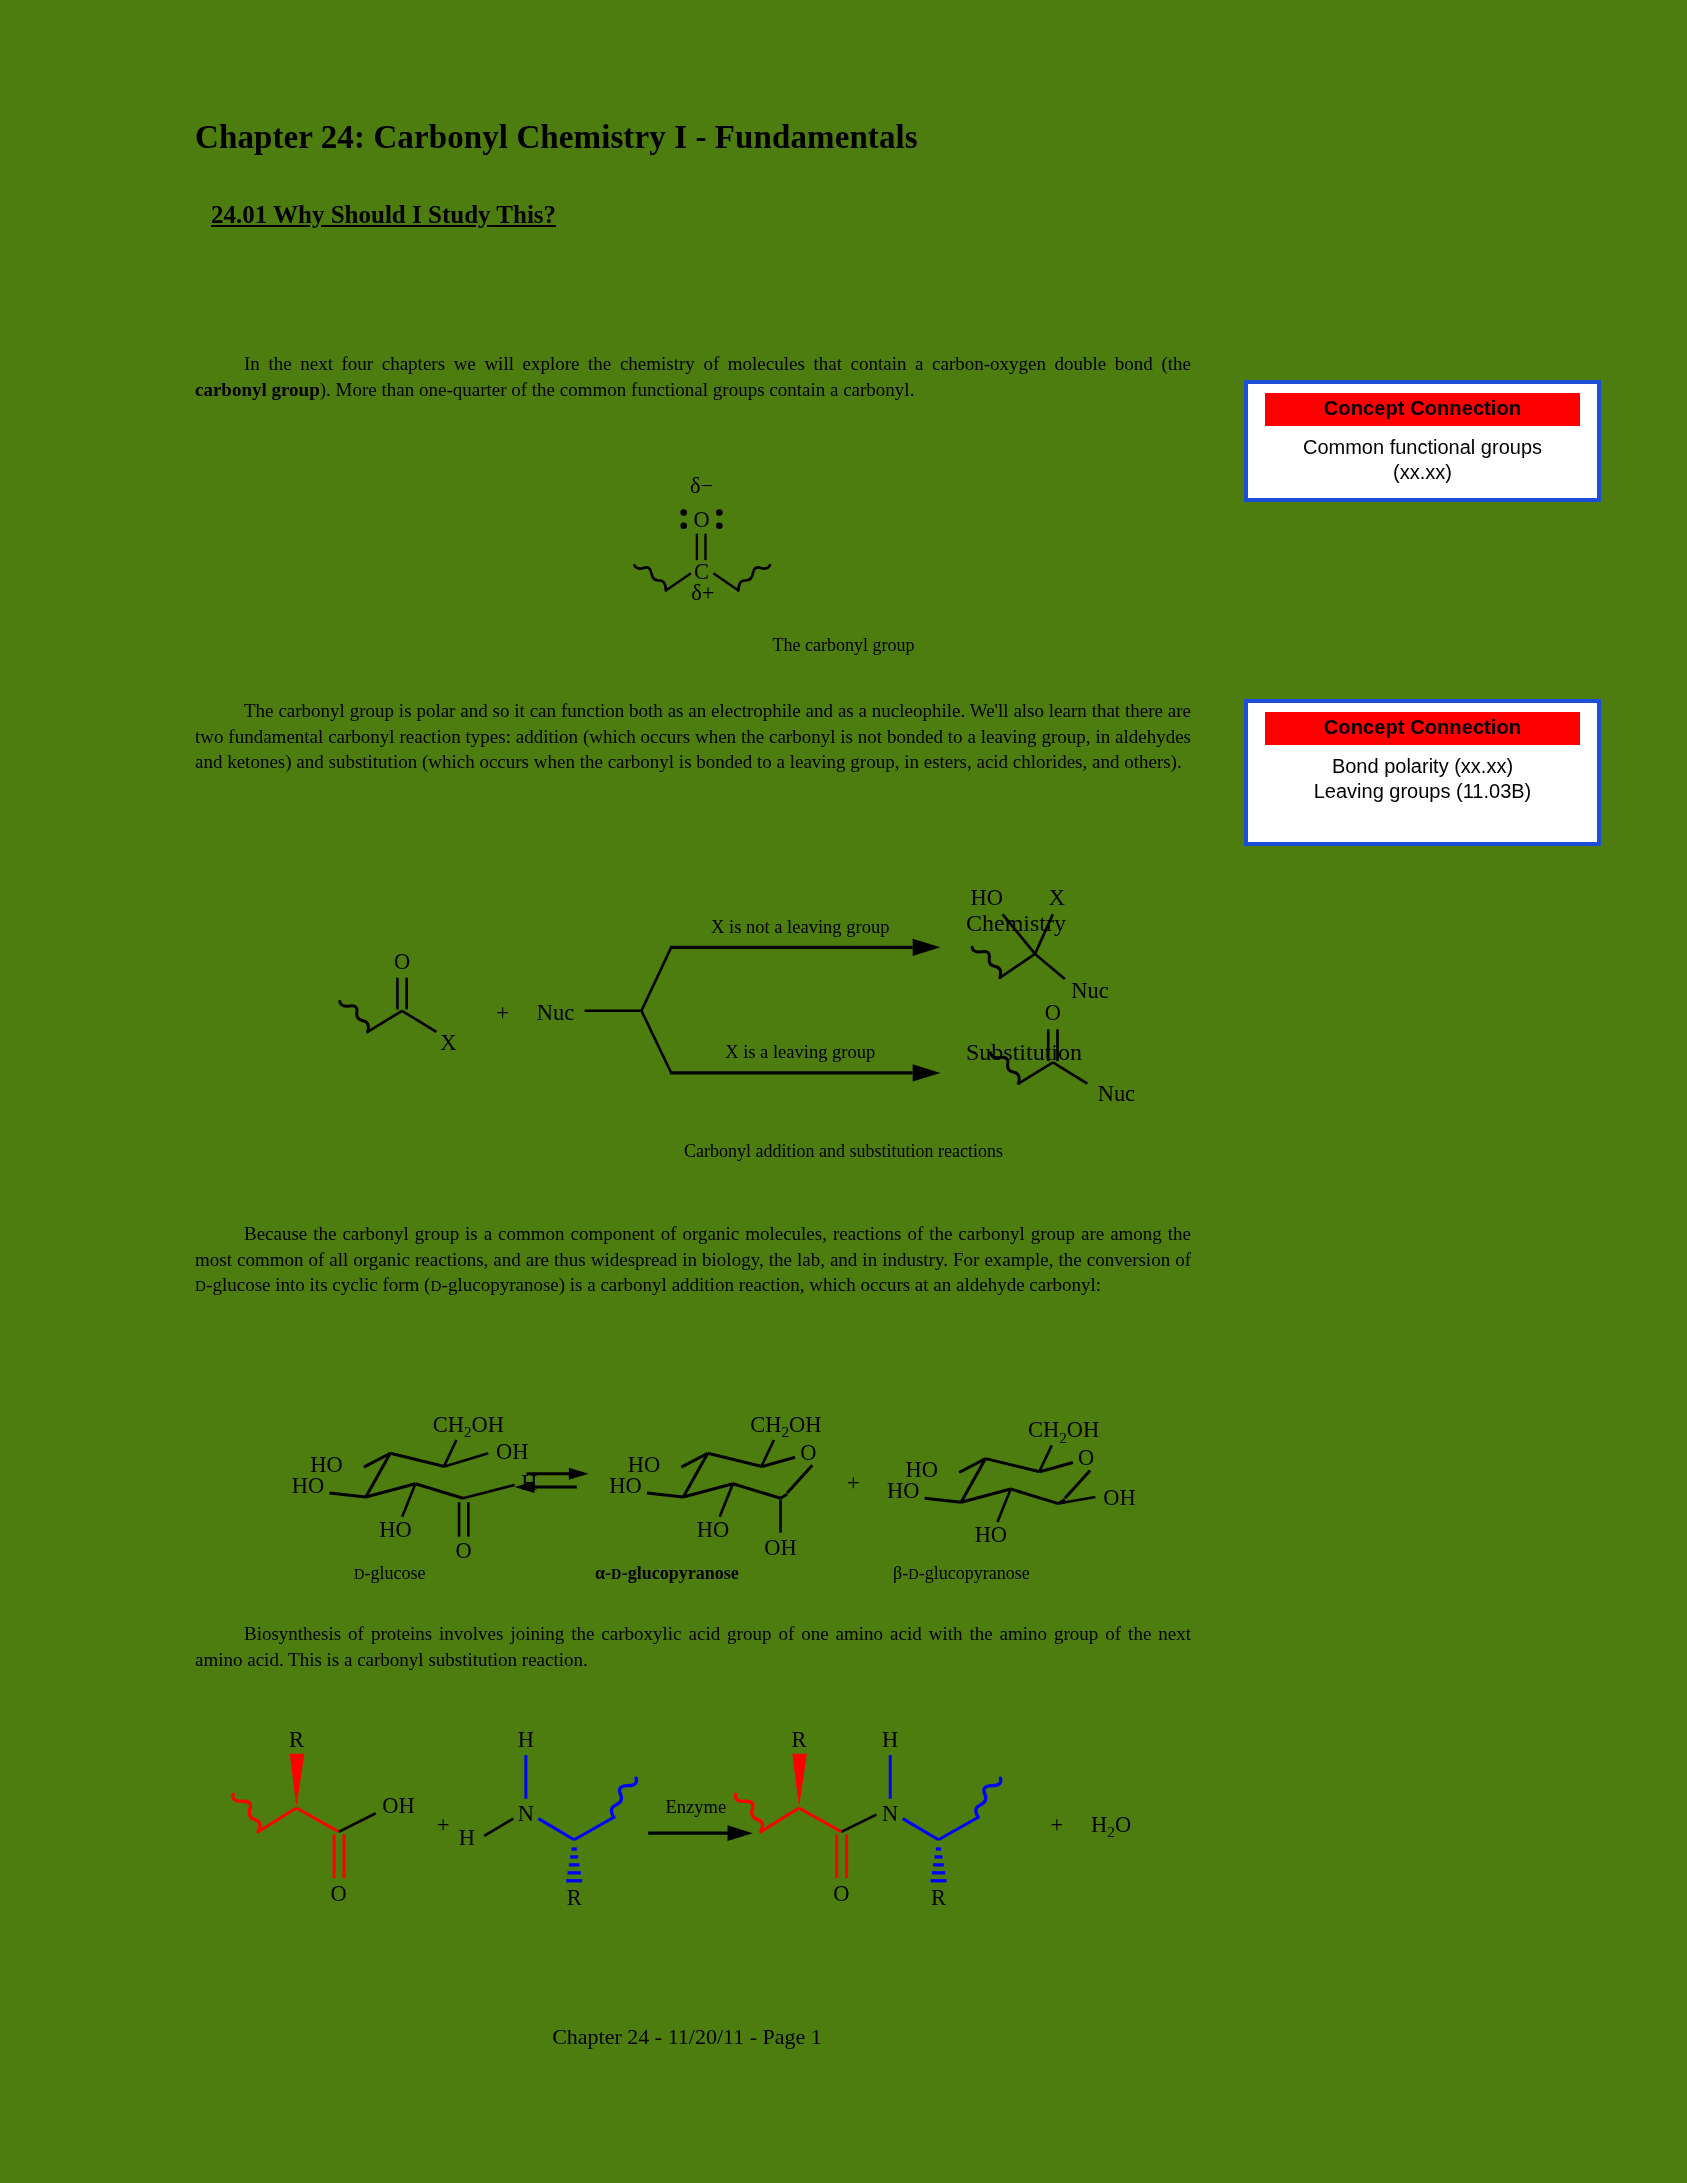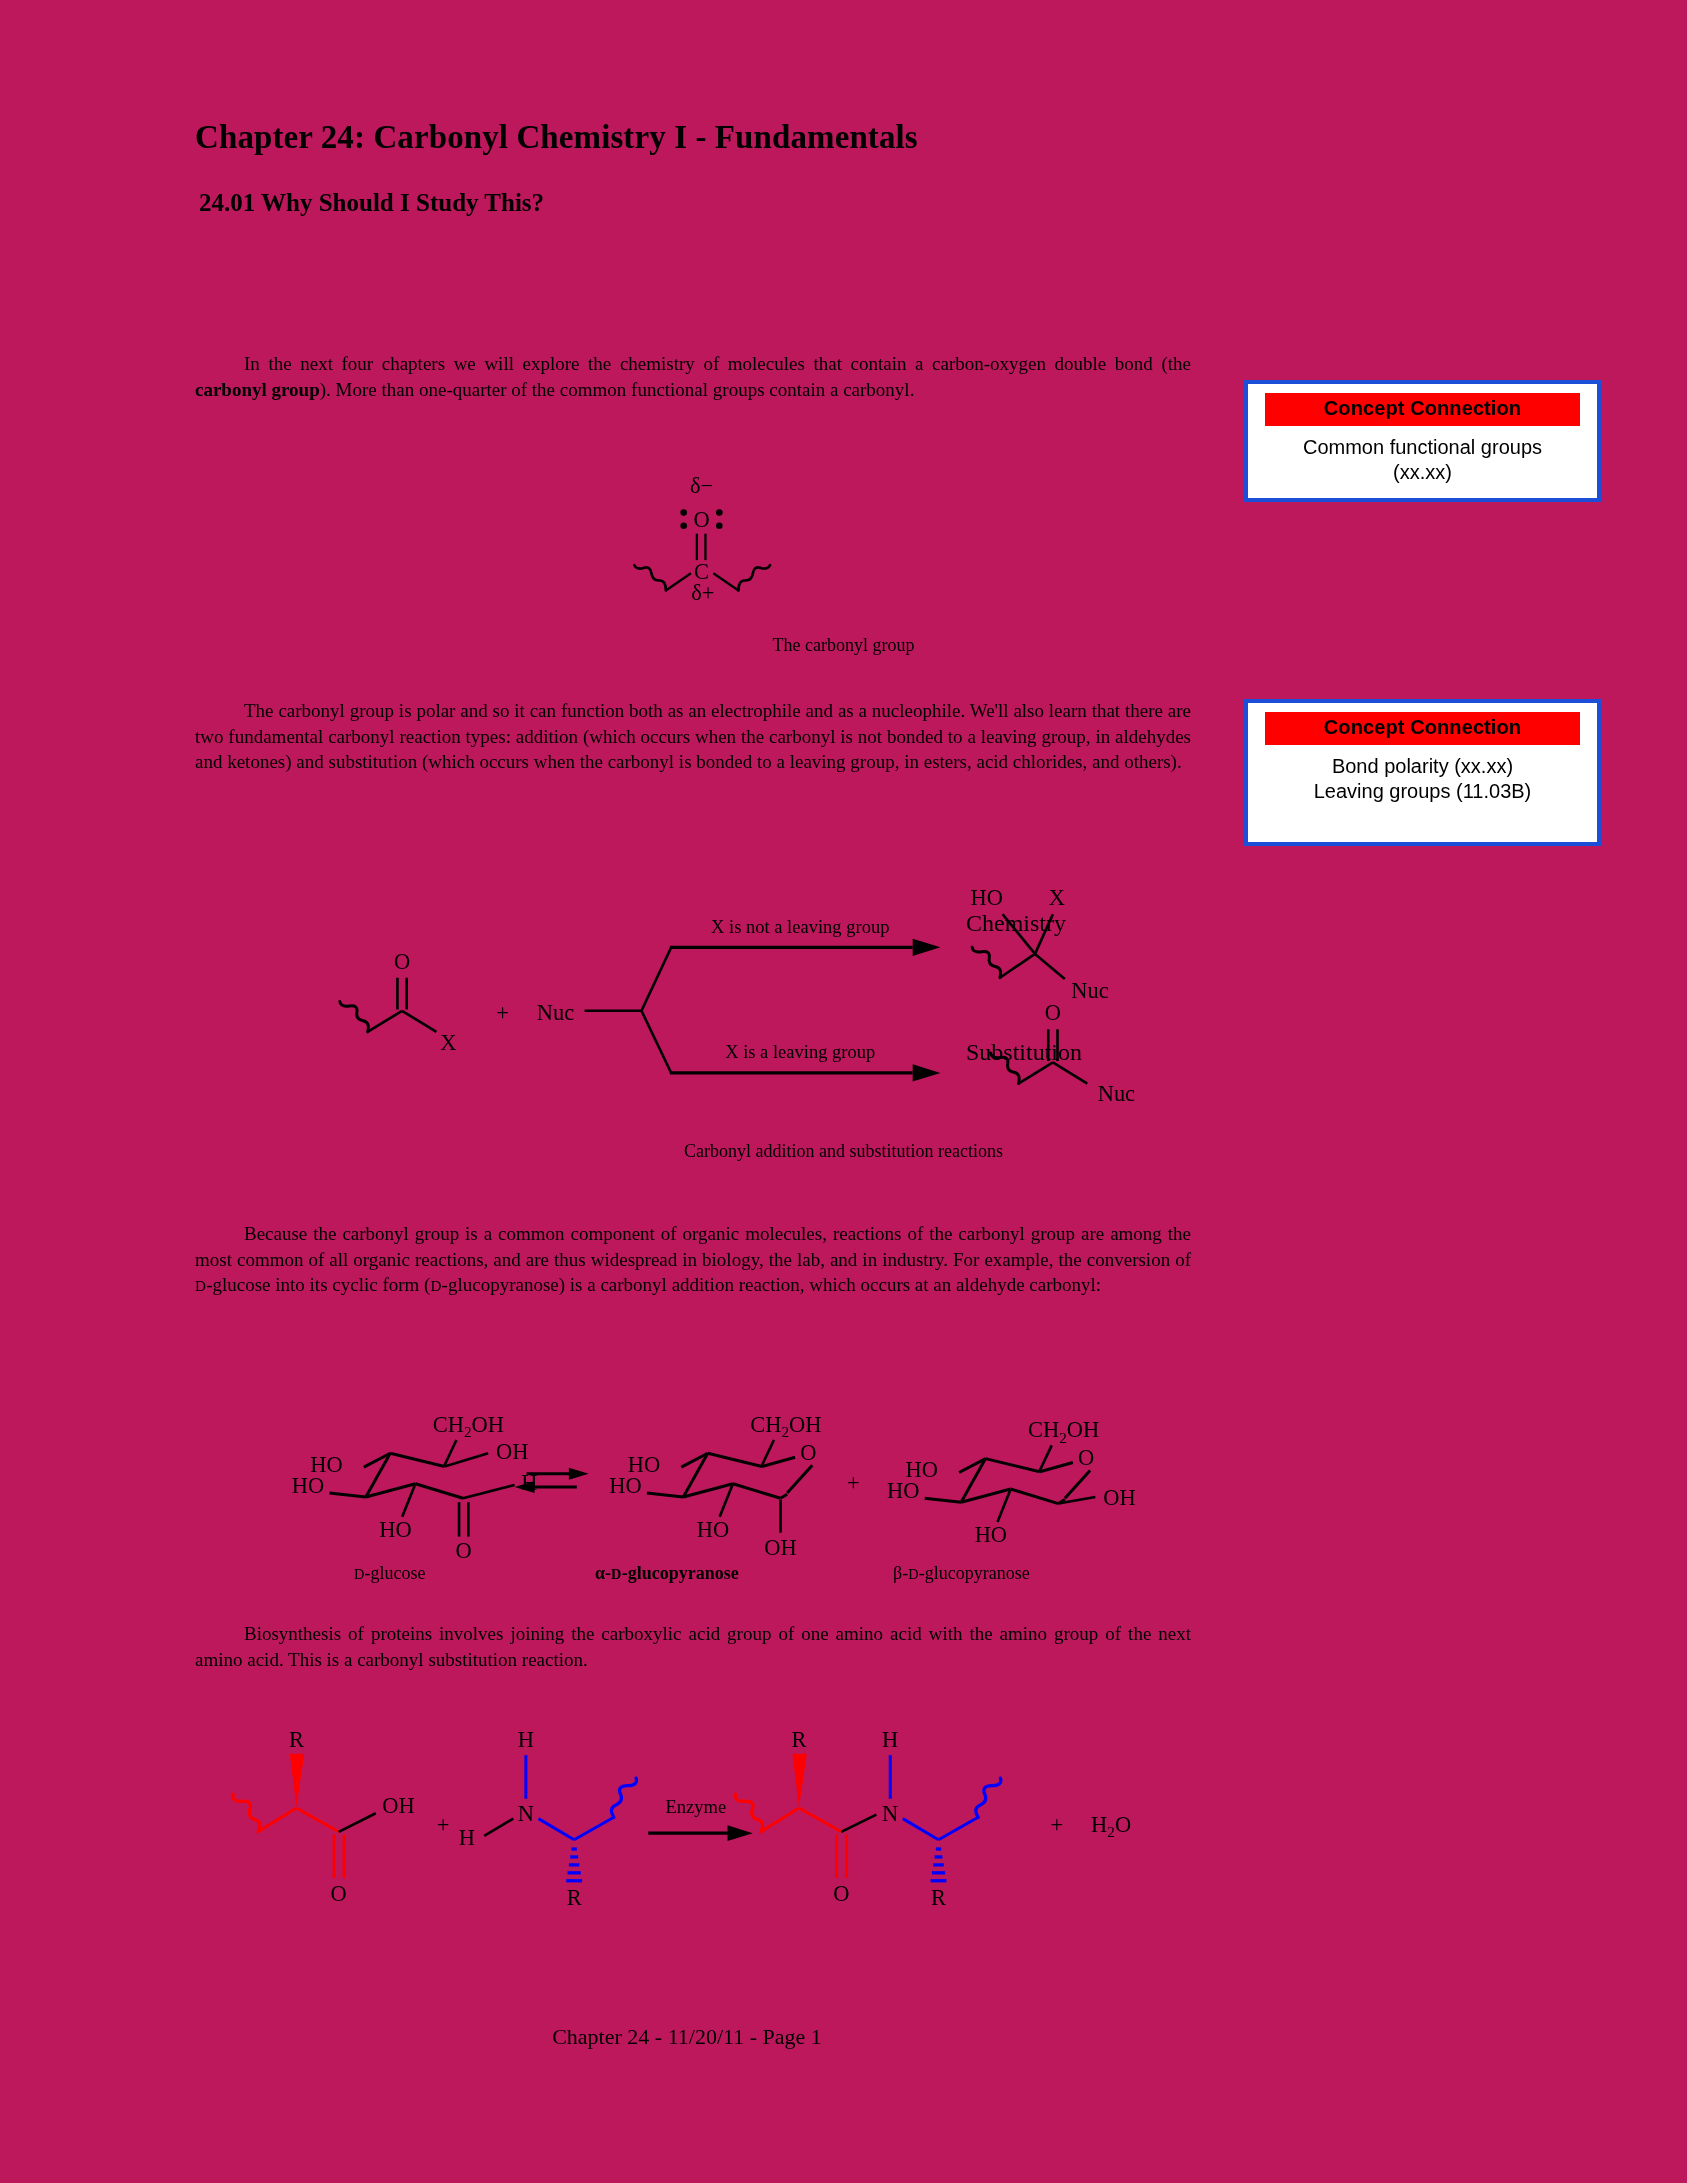--- a/index.html
+++ b/index.html
@@ -13,41 +13,42 @@
     position: relative;
     font-family: "Liberation Serif", "DejaVu Serif", serif;
     color: #000000;
     overflow: hidden;
   }
   .page {
     position: absolute;
     left: 0; top: 0;
     width: 1687px;
     height: 2183px;
-    background: #be185d;
+    background: #4d7c0f;
   }
 
   
   .col {
     position: absolute;
     left: 195px;
     width: 996px;
   }
   h1.chapter-title {
     font-size: 33px;
     font-weight: bold;
     margin: 0;
     letter-spacing: 0.1px;
     line-height: 1.1;
   }
   h2.section-title {
     font-size: 25px;
     font-weight: bold;
-    margin: 4px;
+    margin: 16px;
     line-height: 1.1;
+    text-decoration: underline;
   }
   p.body {
     font-size: 19px;
     line-height: 1.355;
     text-align: justify;
     text-indent: 49px;
     margin: 0;
     hyphens: none;
   }
   .sc {

